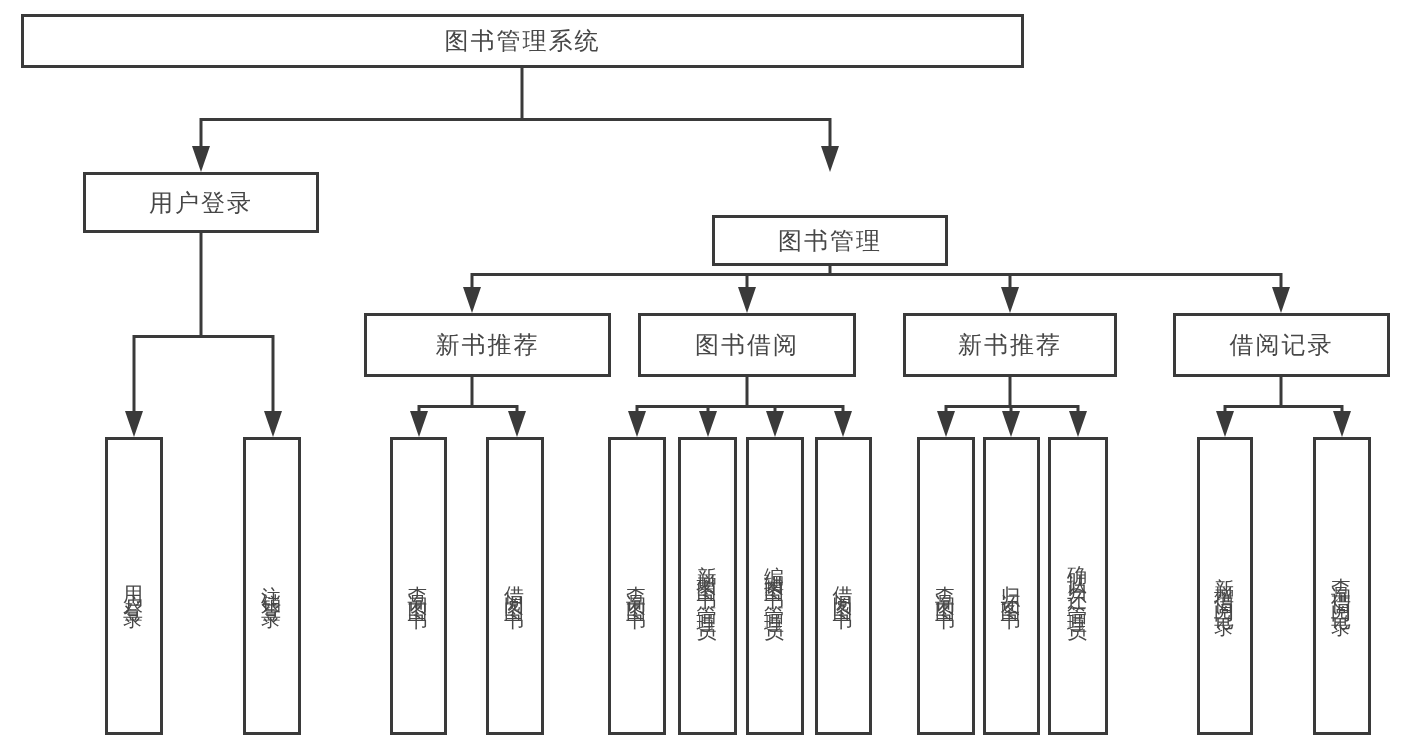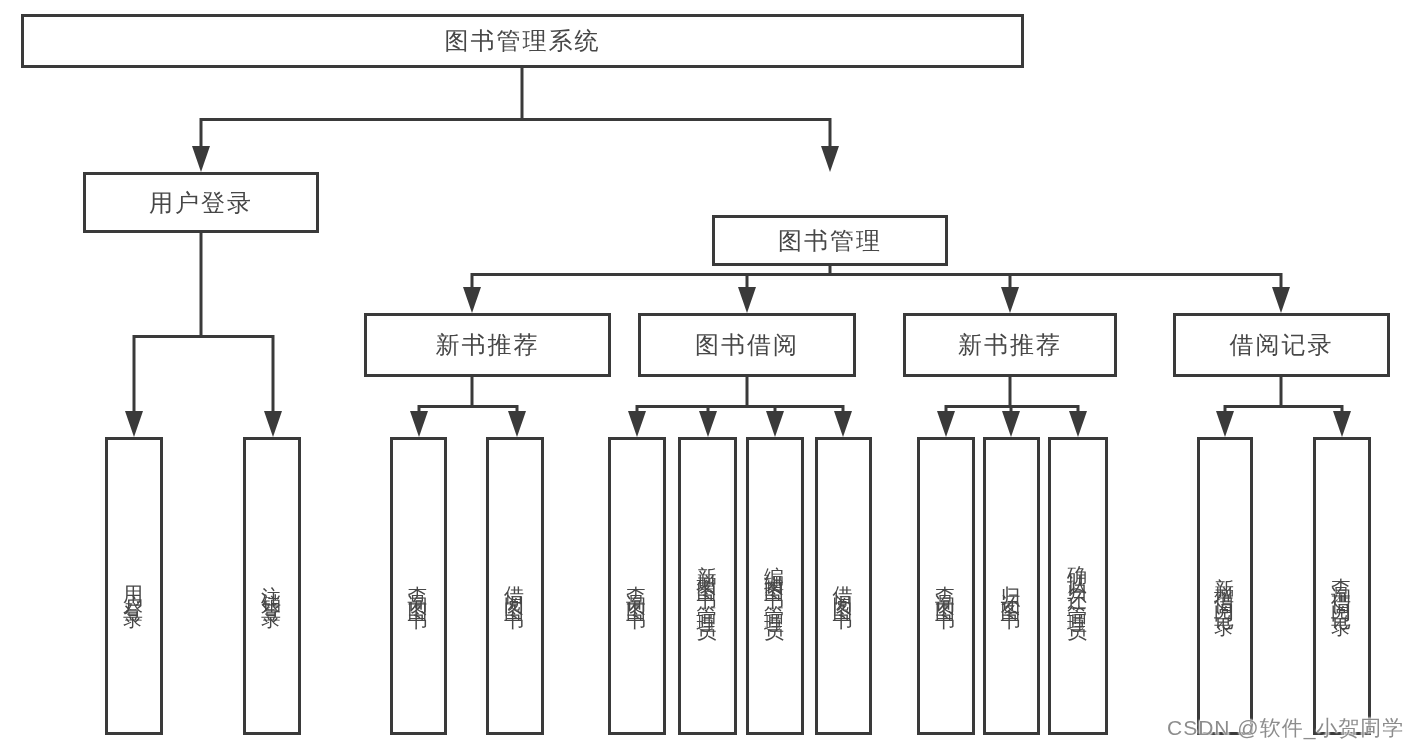--- a/index.html
+++ b/index.html
@@ -165,15 +165,14 @@
     <span>确认归还（管理员）</span>
   </div>
 
   <div class="node vbox" style="left:1197px; top:437px; width:56px; height:298px;">
     <span>新增借阅记录</span>
   </div>
   <div class="node vbox" style="left:1313px; top:437px; width:58px; height:298px;">
     <span>查询借阅记录</span>
   </div>
 
-  <div id="watermark">CSDN @软件_小贺同学</div>
 
 </div>
 
 </body></html>

